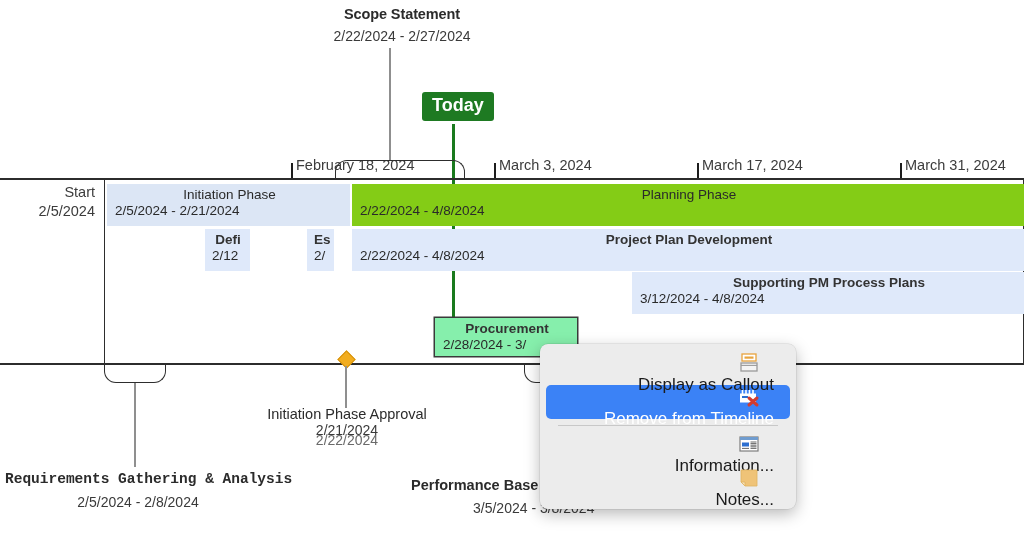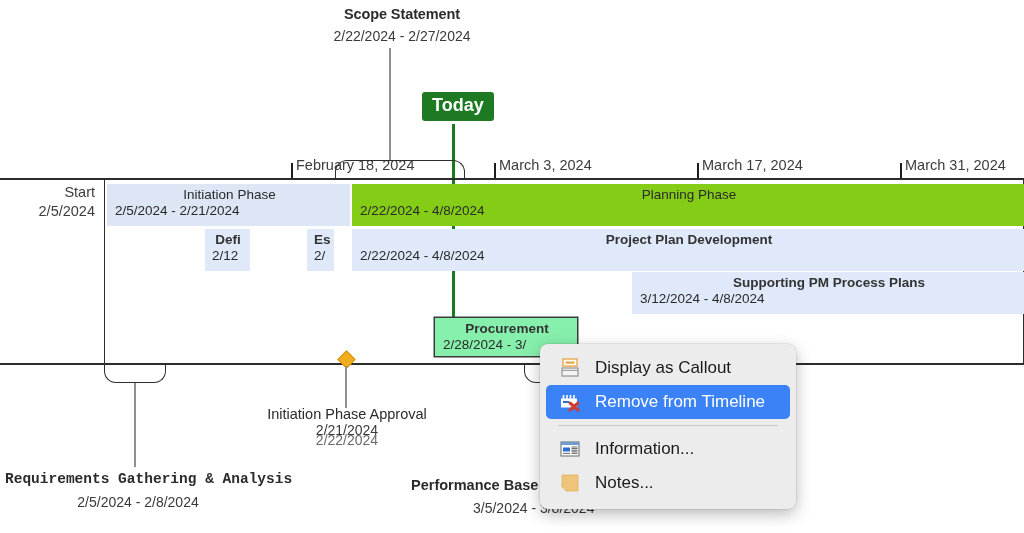--- a/index.html
+++ b/index.html
@@ -159,26 +159,27 @@
   
   .ctx-menu {
     background: #ececec;
     border-radius: 8px;
     box-shadow: 0 5px 16px rgba(0,0,0,0.28), 0 0 0 0.5px rgba(0,0,0,0.12);
     padding: 7px 0 9px 0;
     box-sizing: border-box;
   }
   .ctx-item {
     display: flex;
-    align-items: center;
+    align-items: flex-end;
     height: 34px;
     padding: 0 16px 0 12px;
     margin: 0 6px;
     border-radius: 5px;
     cursor: default;
+    flex-direction: column;
   }
   .ctx-item .ctx-icon {
     width: 24px;
     height: 24px;
     margin-right: 13px;
     flex: 0 0 24px;
     display: flex;
     align-items: center;
     justify-content: center;
   }

